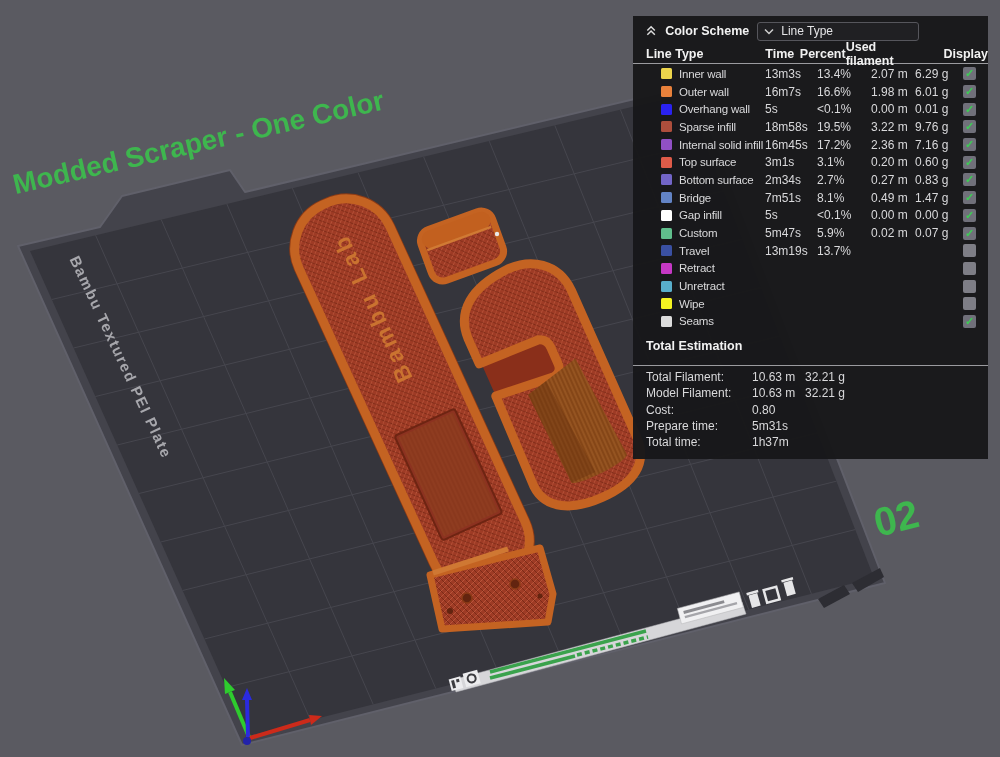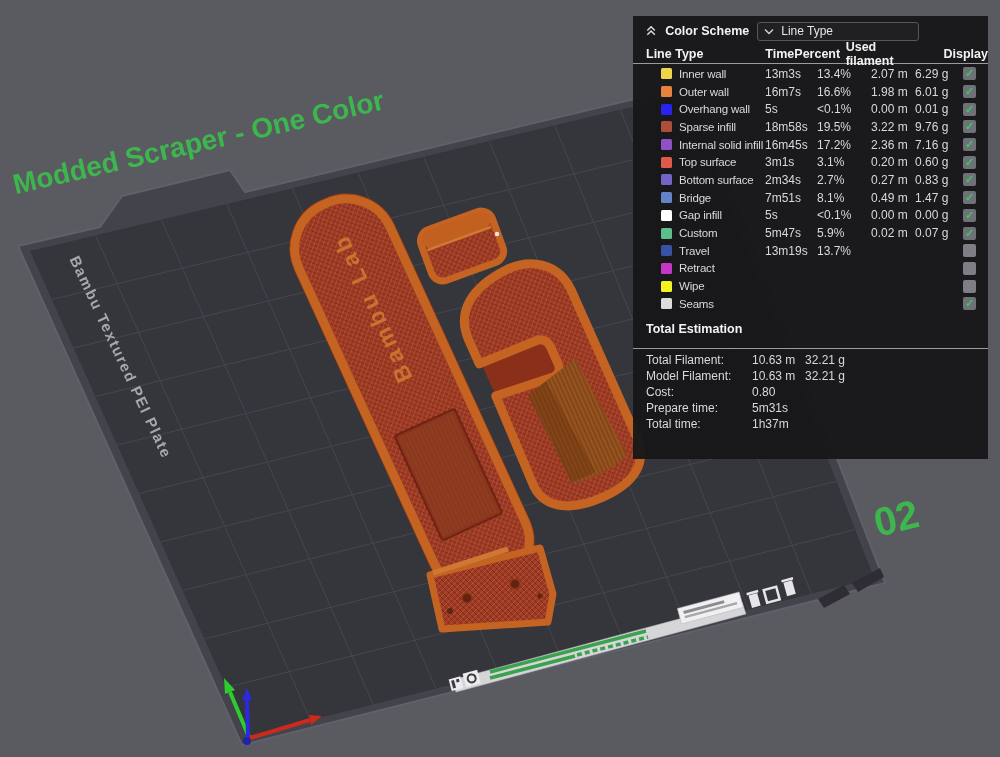--- a/index.html
+++ b/index.html
@@ -18,21 +18,21 @@
   
   .panel{position:absolute;left:633px;top:16px;width:355px;height:443px;z-index:10;
     background:rgba(24,24,26,.97);color:#d9d9db;font-size:12px;box-sizing:border-box;}
   .panel-header{display:flex;align-items:center;height:26px;padding:2px 10px 0 12px;gap:8px;}
   .panel-title{font-weight:bold;font-size:12.5px;color:#f2f2f2;white-space:nowrap;}
   .dropdown{margin-left:auto;margin-right:59px;width:158px;height:15px;
     background:#202023;border:1px solid #56565c;border-radius:3px;
     display:flex;align-items:center;gap:7px;padding:1px 6px;color:#e4e4e6;cursor:default;}
   .cols-header{display:flex;align-items:center;height:19px;padding-left:13px;
     font-weight:bold;font-size:12.5px;color:#f2f2f2;border-bottom:1px solid #9b9b9f;}
-  .c-linetype{width:104px;}.c-time{width:52px;text-align:right;}.c-percent{width:54px;}
+  .c-linetype{width:104px;}.c-time{width:52px;text-align:right;}.c-percent{width:54px;text-align:right;}
   .c-used{width:84px;}.c-display{width:46px;margin-left:18px;}
   #lt-rows{padding:1px 0 0 0;}
   .lt-row{display:flex;align-items:center;height:17.7px;padding-left:28px;}
   .swatch{width:11px;height:11px;border-radius:1.5px;margin-right:7px;flex:none;}
   .lt-label{width:86px;font-size:11.5px;letter-spacing:-.2px;white-space:nowrap;}
   .lt-time{width:52px;}.lt-percent{width:54px;}.lt-used-m{width:44px;}.lt-used-g{width:40px;}
   .checkbox{width:13px;height:13px;border-radius:2px;background:#7e7e86;margin-left:8px;
     display:flex;align-items:center;justify-content:center;
     font-size:11px;font-weight:900;color:#3ecb55;cursor:pointer;}
   .checkbox.checked{background:#70707a;}
@@ -310,20 +310,29 @@
   <div class="lt-row">
     <span class="swatch" style="background: rgb(197, 56, 197);"></span>
     <span class="lt-label">Retract</span>
     <span class="lt-time"></span>
     <span class="lt-percent"></span>
     <span class="lt-used-m"></span>
     <span class="lt-used-g"></span>
     <span class="checkbox"></span>
   </div>
 
+  <div class="lt-row">
+    <span class="swatch" style="background: rgb(88, 174, 203);"></span>
+    <span class="lt-label">Unretract</span>
+    <span class="lt-time"></span>
+    <span class="lt-percent"></span>
+    <span class="lt-used-m"></span>
+    <span class="lt-used-g"></span>
+    <span class="checkbox"></span>
+  </div>
 
   <div class="lt-row">
     <span class="swatch" style="background: rgb(244, 243, 33);"></span>
     <span class="lt-label">Wipe</span>
     <span class="lt-time"></span>
     <span class="lt-percent"></span>
     <span class="lt-used-m"></span>
     <span class="lt-used-g"></span>
     <span class="checkbox"></span>
   </div>

